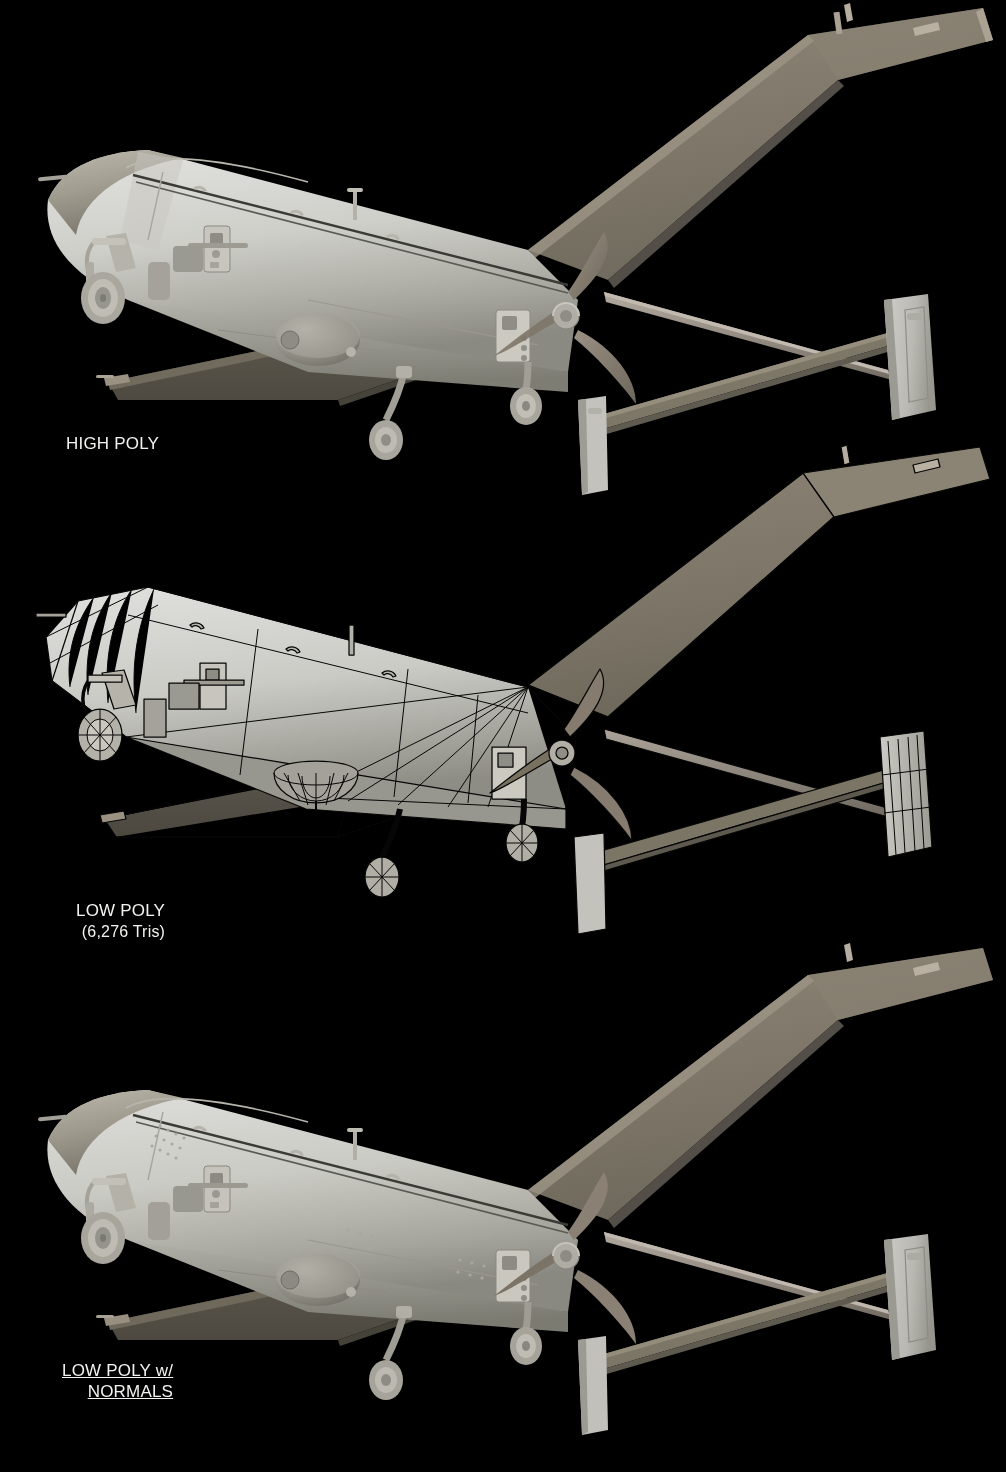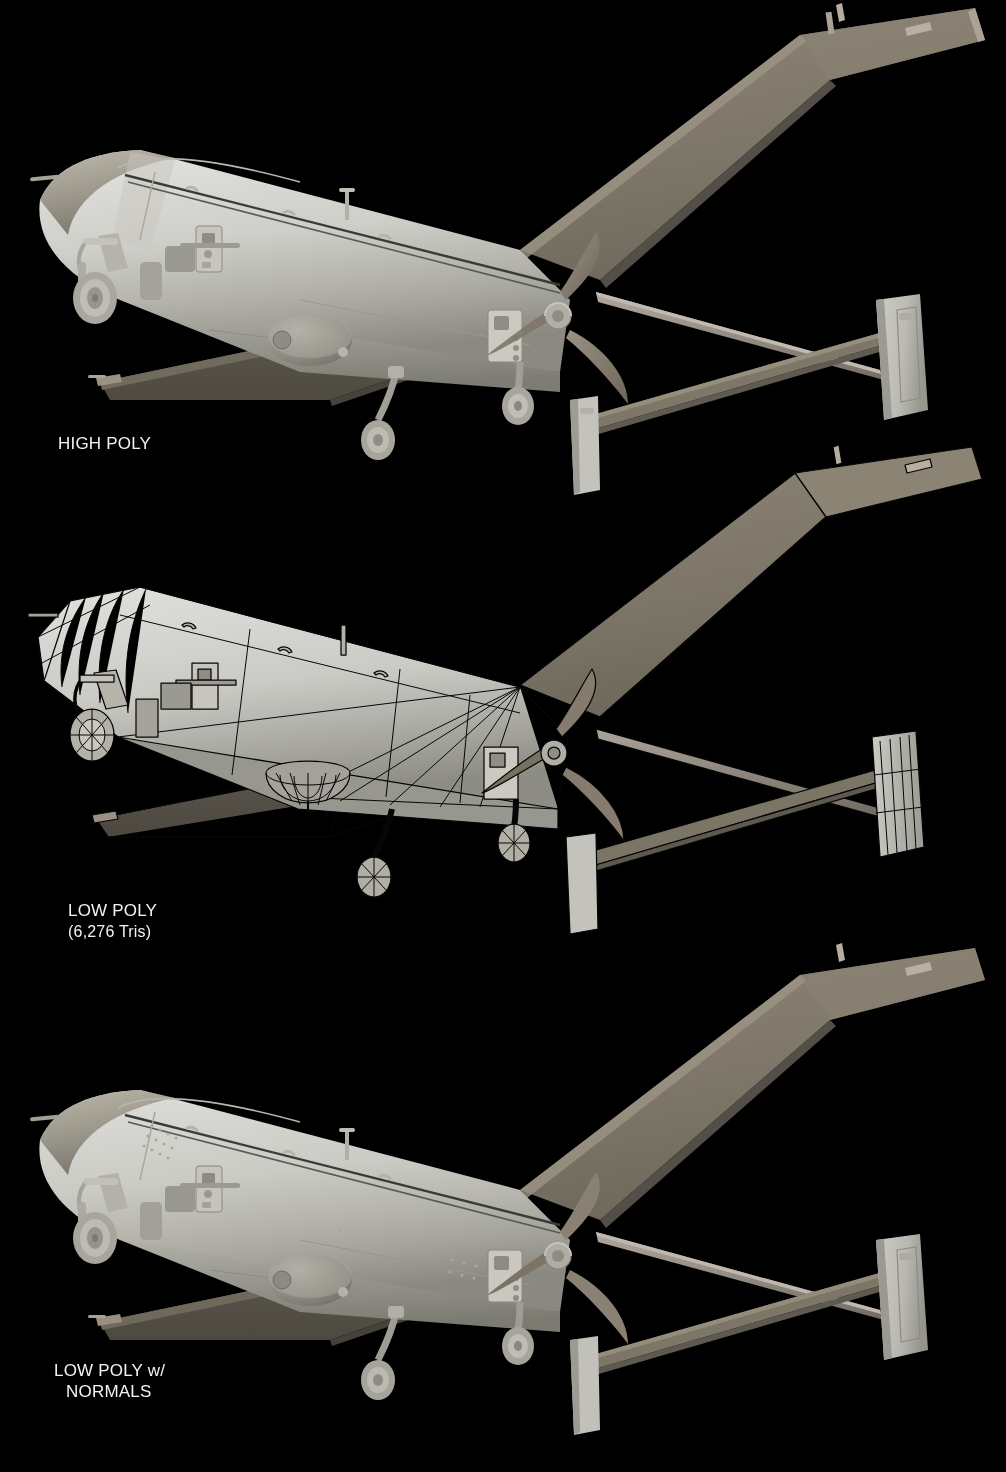--- a/index.html
+++ b/index.html
@@ -2,21 +2,21 @@
 <html><head>
 <meta charset="utf-8">
 <title>UAV Model Sheet</title>
 <style>
   html,body{margin:0;padding:0;background:#000;}
   body{
     width:1006px;height:1472px;position:relative;overflow:hidden;
     background:#000000;
     font-family:"Liberation Sans", sans-serif;
   }
-  .sheet{position:absolute;inset:0;background:#000;}
+  .sheet{position:absolute;inset:0;background:#000;margin-left:8px;}
 
   .panel{position:absolute;left:0;width:1006px;}
   #panel-high{top:0;height:480px;}
   #panel-low{top:455px;height:500px;}
   #panel-norm{top:930px;height:542px;}
 
   .panel svg{display:block;width:100%;height:100%;overflow:visible;}
 
   .caption{
     position:absolute;
@@ -25,21 +25,21 @@
     font-size:17px;
     font-weight:400;
     letter-spacing:.2px;
     line-height:21px;
     white-space:pre;
     text-shadow:0 0 1px rgba(0,0,0,.9);
   }
   #caption-high{left:58px;top:433px;}
   #caption-low{left:68px;top:900px;}
   #caption-norm{left:54px;top:1360px;}
-  .caption .ln2{display:block;}
+  .caption .ln2{display:block;text-align:right;}
   #caption-norm .ln2{padding-left:12px;}
   #caption-low  .ln2{padding-left:0px;font-size:16px;}
 </style>
 </head>
 <body style="background: rgb(0, 0, 0);">
 
 <div class="sheet">
 
   <div class="panel" id="panel-high">
     <svg viewBox="0 0 1006 480" preserveAspectRatio="none">
@@ -592,15 +592,15 @@
         <path d="M548,332 C520,348 498,362 486,366 C506,350 530,332 546,322 Z" fill="#7b7366"></path>
         <g>
           <circle cx="558" cy="326" r="13" fill="#aeaca3" stroke="#84837c" stroke-width="1.2"></circle>
           <circle cx="558" cy="326" r="6" fill="#8d8c84"></circle>
           <path d="M545,326 a13,13 0 0 1 26,0" stroke="#c5c3ba" stroke-width="2" fill="none"></path>
         </g>
       </g>
     </svg>
   </div>
 
-  <div class="caption" id="caption-norm" style="color: rgb(242, 242, 240);"><span>LOW POLY w/</span><span class="ln2">NORMALS</span></div>
+  <div class="caption" id="caption-norm" style="color: rgb(242, 242, 240); text-decoration: underline;"><span>LOW POLY w/</span><span class="ln2">NORMALS</span></div>
 
 </div>
 
 </body></html>

